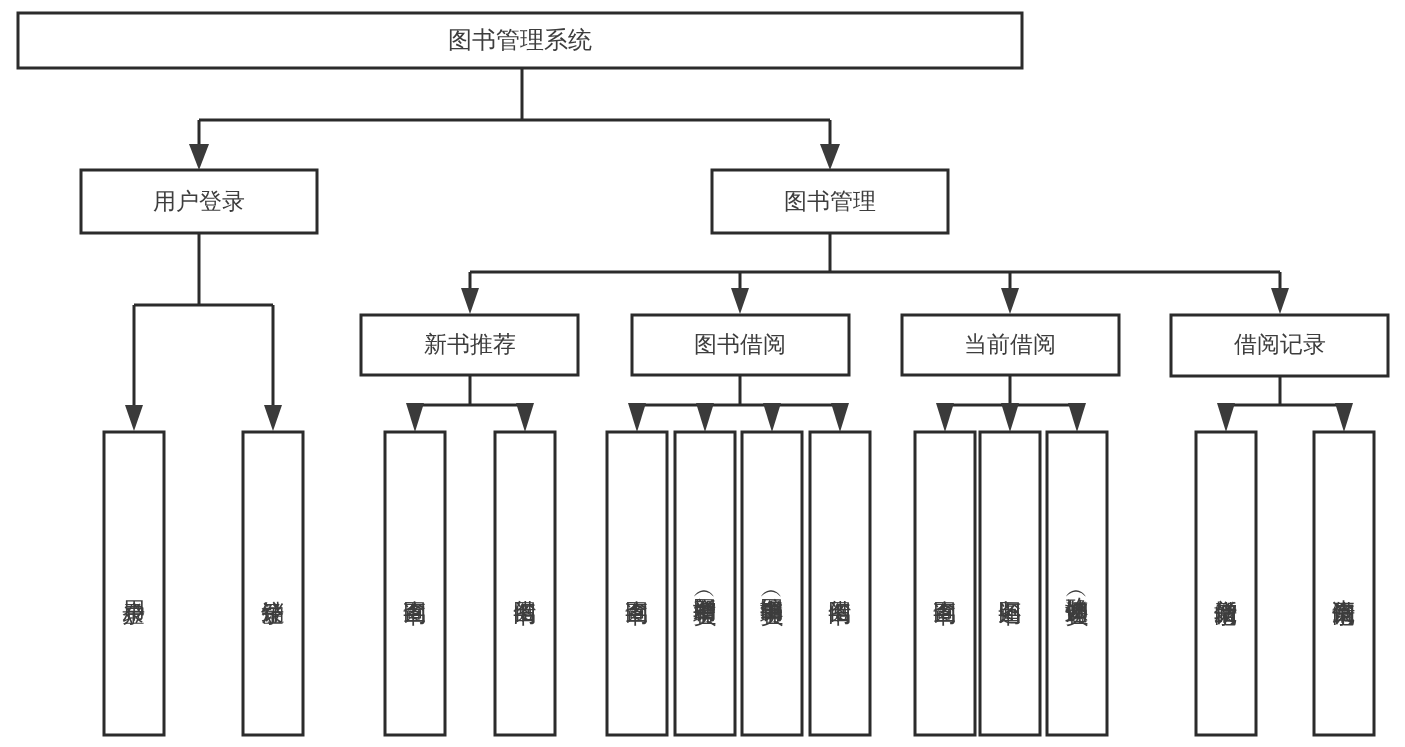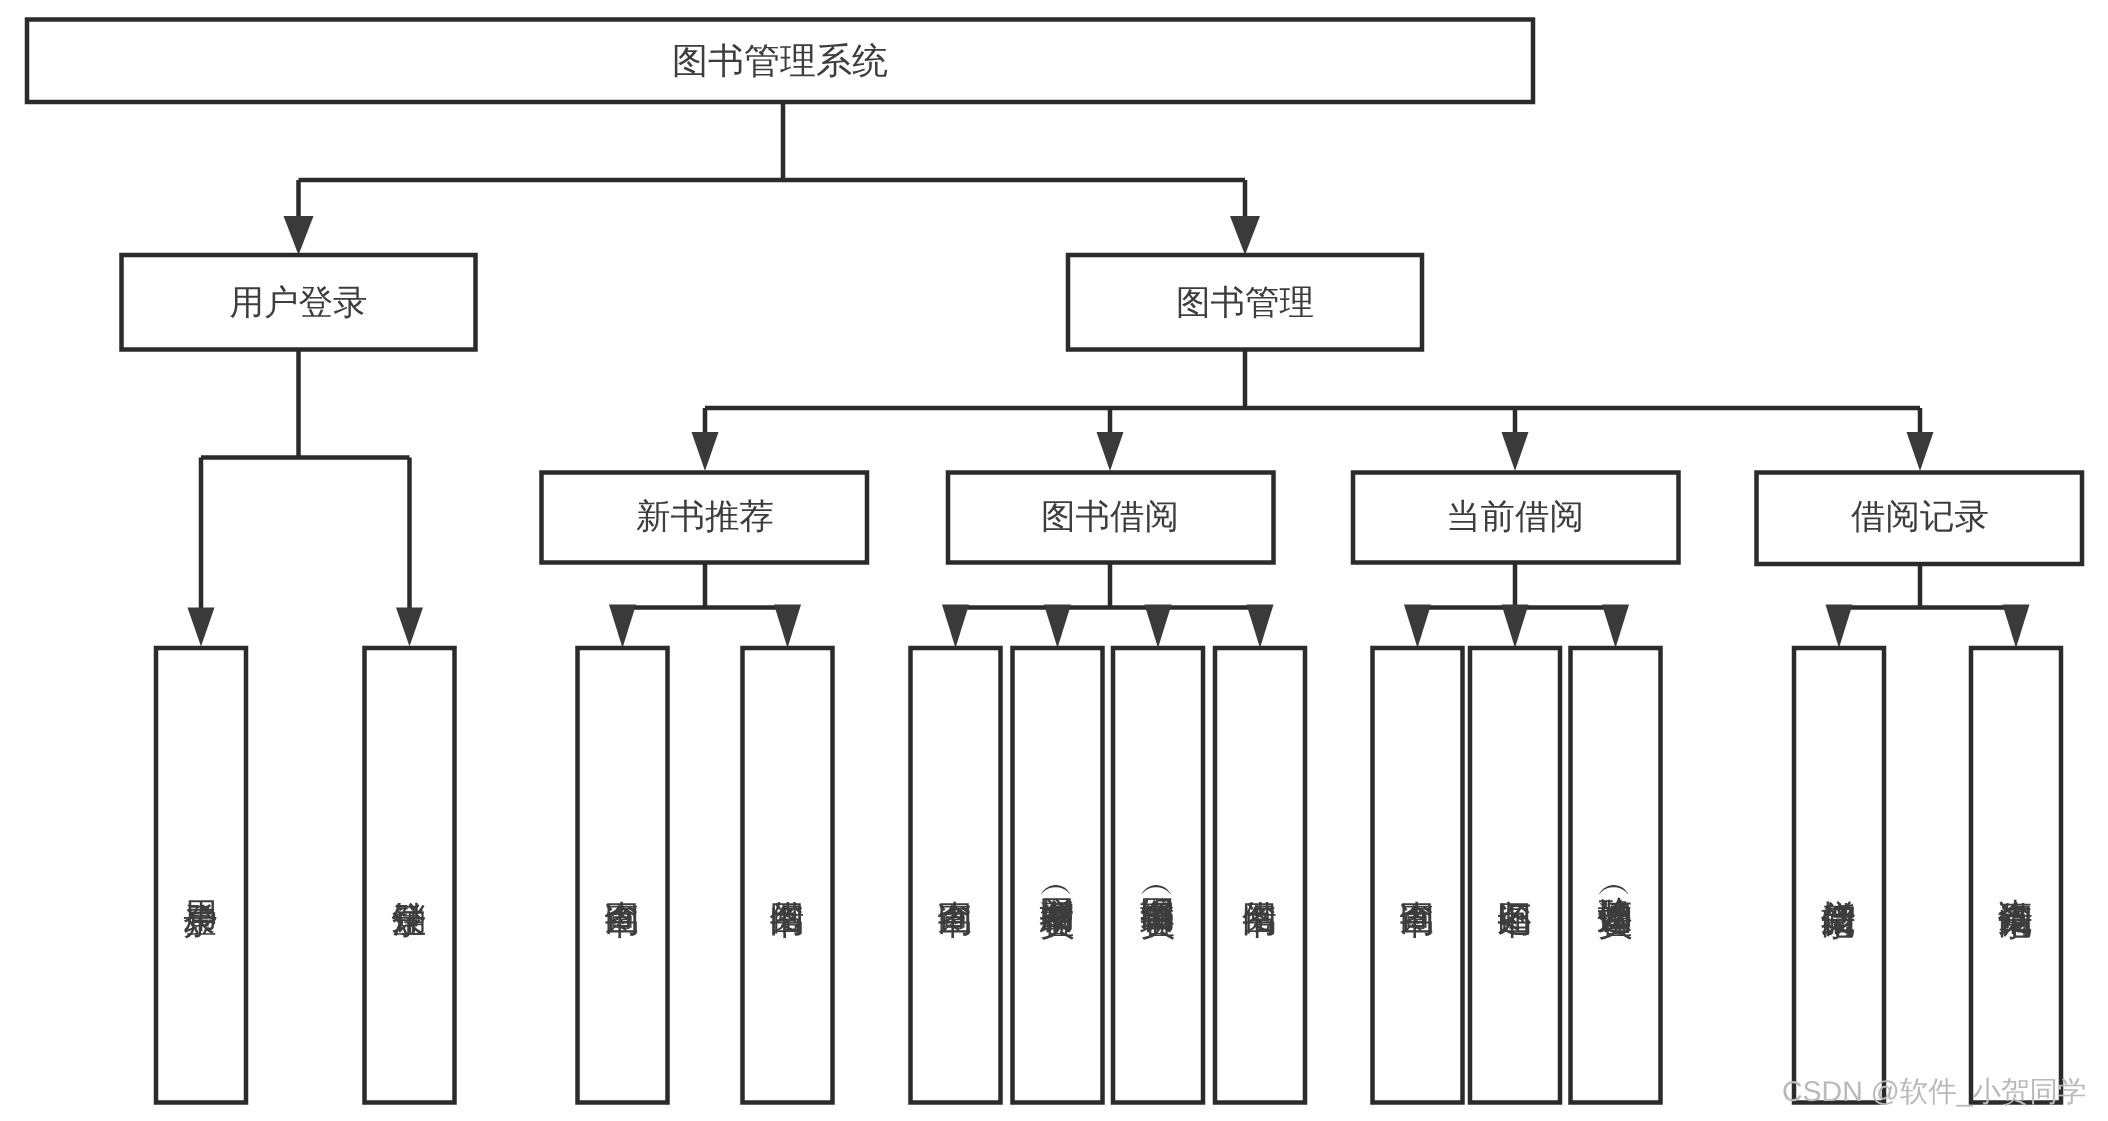--- a/index.html
+++ b/index.html
@@ -220,14 +220,13 @@
   <div class="leaf-label" style="left:742px; top:432px; width:60px; height:303px;">编辑图书（管理员）</div>
   <div class="leaf-label" style="left:810px; top:432px; width:60px; height:303px;">借阅图书</div>
 
   <div class="leaf-label" style="left:915px; top:432px; width:60px; height:303px;">查询图书</div>
   <div class="leaf-label" style="left:980px; top:432px; width:60px; height:303px;">归还图书</div>
   <div class="leaf-label" style="left:1047px; top:432px; width:60px; height:303px;">确认归还（管理员）</div>
 
   <div class="leaf-label" style="left:1196px; top:432px; width:60px; height:303px;">新增借阅记录</div>
   <div class="leaf-label" style="left:1314px; top:432px; width:60px; height:303px;">查询借阅记录</div>
 
-  <div class="watermark">CSDN @软件_小贺同学</div>
 </div>
 
 </body></html>

